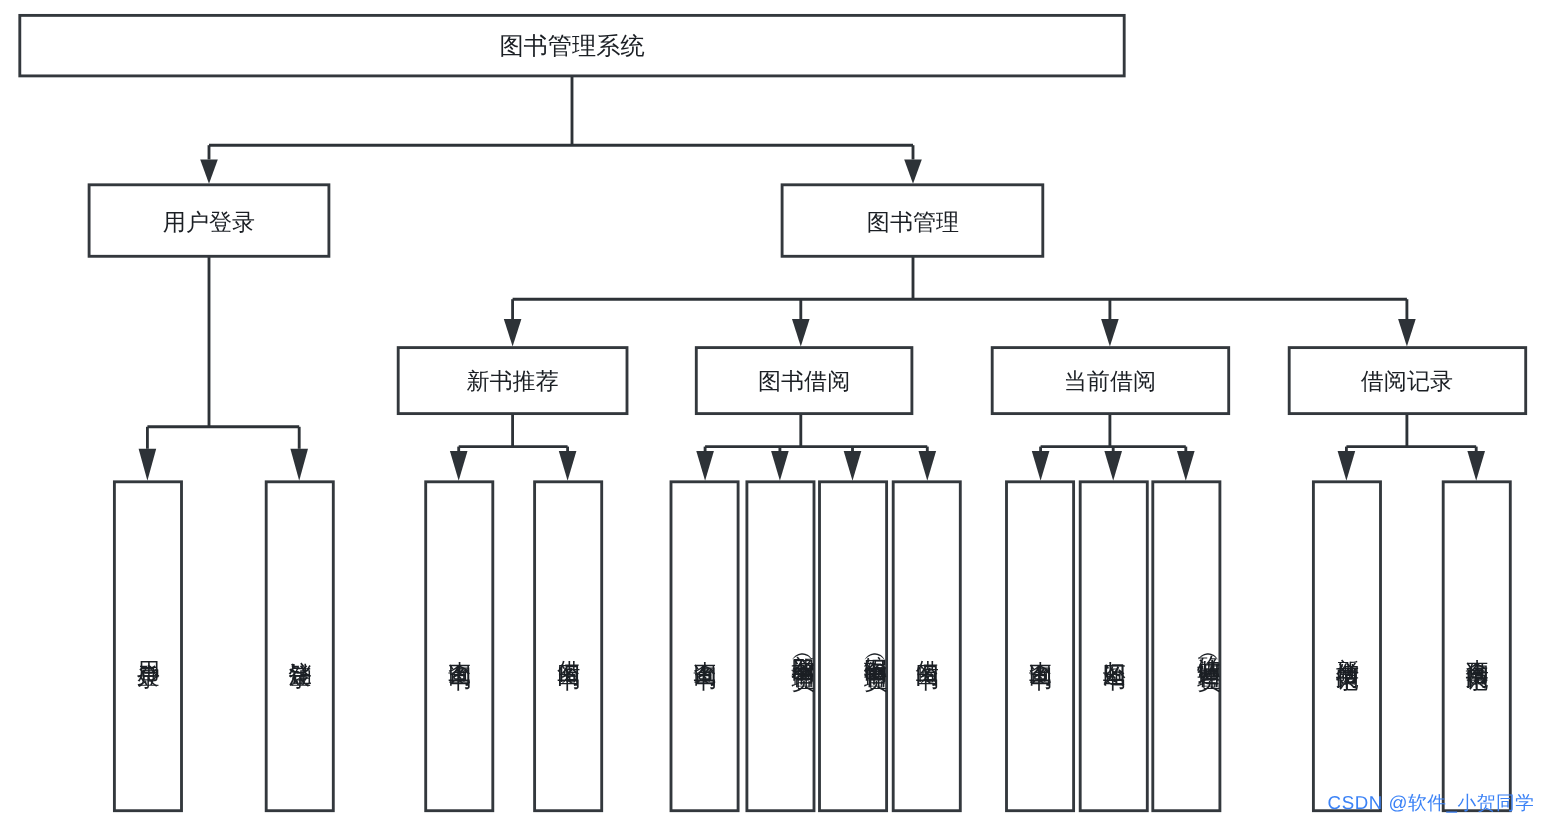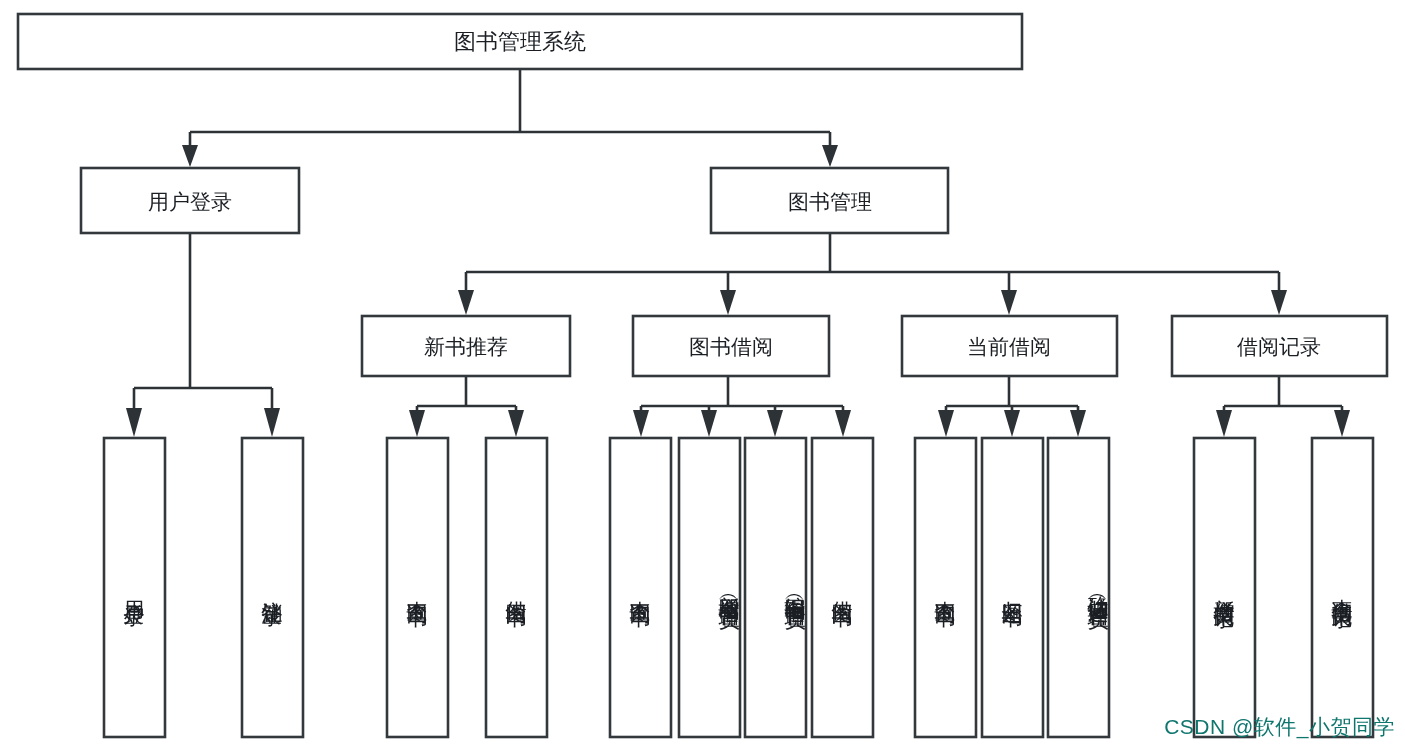--- a/index.html
+++ b/index.html
@@ -65,22 +65,22 @@
     align-items: center;
     justify-content: center;
     white-space: nowrap;
     pointer-events: none;
   }
   .watermark {
     position: absolute;
     right: 10px;
     bottom: 6px;
     font-family: "Liberation Sans", "DejaVu Sans", sans-serif;
-    font-size: 21px;
-    color: #0f766e;
+    font-size: 17px;
+    color: #3b82f6;
     letter-spacing: 0.5px;
     white-space: nowrap;
   }
 </style>
 </head>
 <body>
 
 <div id="diagram-root">
 
   <svg class="flow" viewBox="0 0 1405 747">

